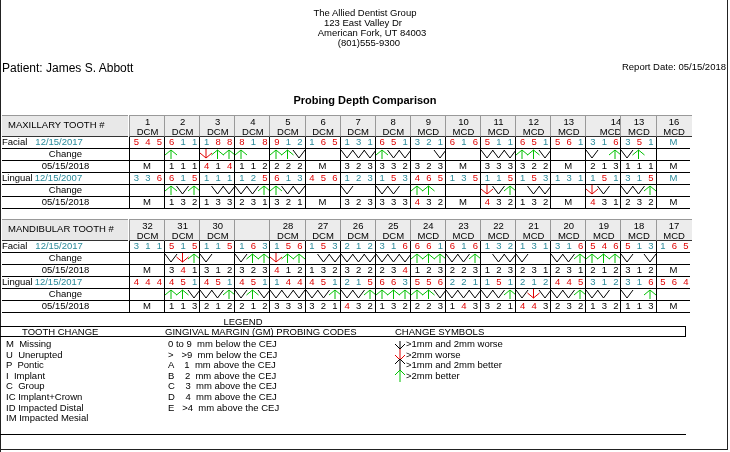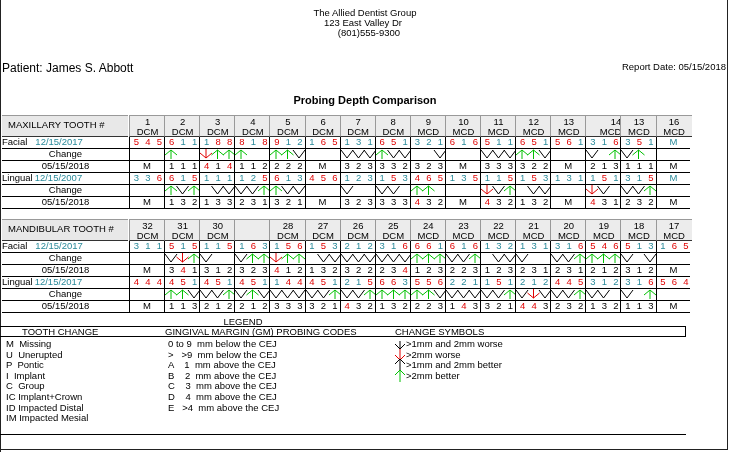--- a/index.html
+++ b/index.html
@@ -34,20 +34,21 @@
 </style>
 </head>
 <body>
 
 <div class="frame-left"></div>
 <div class="frame"></div>
 
 <div class="hdr">
   <div>The Allied Dentist Group</div>
   <div style="padding-right:4px;">123 East Valley Dr</div>
+  <div style="padding-left:14px;">American Fork, UT 84003</div>
   <div style="padding-left:8px;">(801)555-9300</div>
 </div>
 
 <div class="patient">Patient: James S. Abbott</div>
 <div class="rdate">Report Date: 05/15/2018</div>
 <div class="title">Probing Depth Comparison</div>
 
 <div class="grid" id="grid-max" style="top:115px;">
     <div class="lblhead">MAXILLARY TOOTH #</div>
     <div class="toothhead" style="left: 129px; width: 36.1px;">

